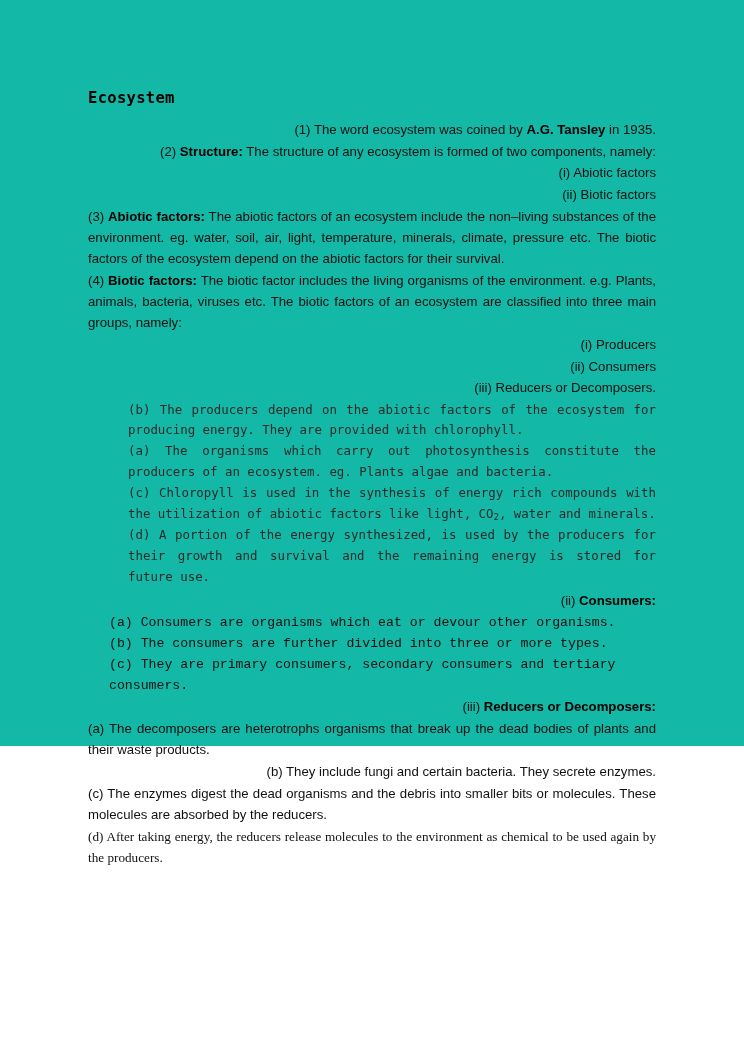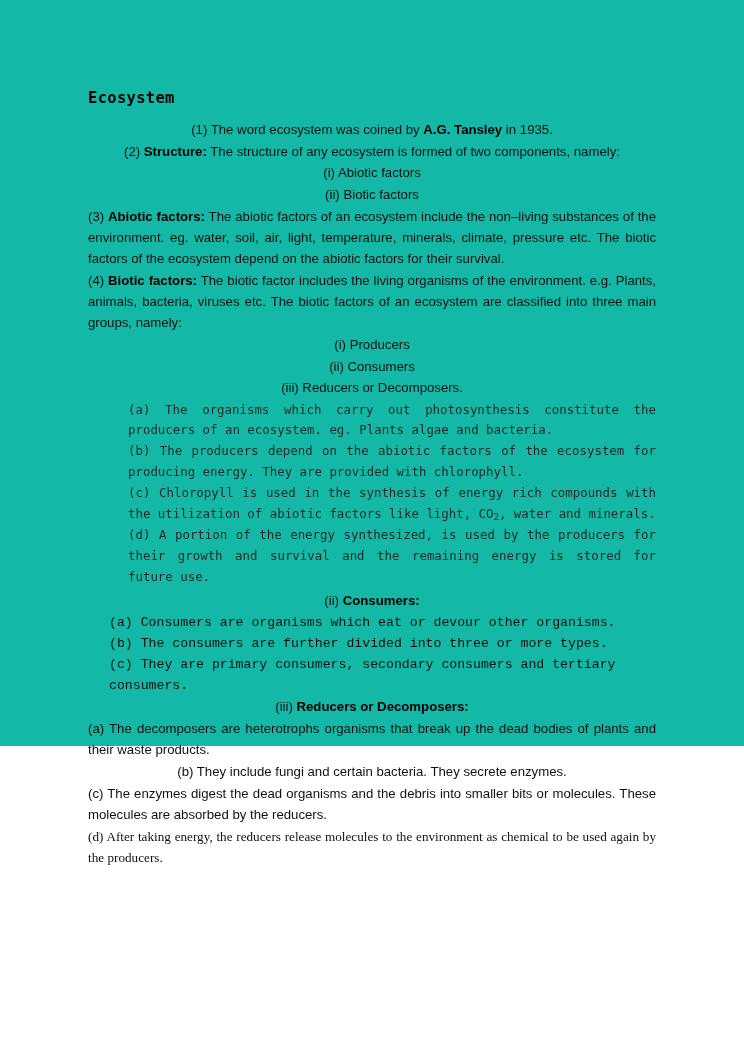--- a/index.html
+++ b/index.html
@@ -49,21 +49,21 @@
     font-size: 13.2px;
     line-height: 21.2px;
     text-align: justify;
     text-justify: inter-word;
     margin: 0 0 0.5px 0;
     color: #111;
   }
   .para:last-child { margin-bottom: 0; font-family: Liberation Serif, serif; }
 
   
-  .para.nojust { text-align: center; }
+  .para.nojust { text-align: right; }
 
   .para b, .bold {
     font-weight: bold;
     color: #000;
   }
 
   
   .sub-item {
     font-size: 13.2px;
     line-height: 21.2px;
@@ -119,22 +119,22 @@
     <p class="para"><span>(4) </span><b>Biotic factors:</b><span> The biotic factor includes the living organisms of the environment. e.g. Plants, animals, bacteria, viruses etc. The biotic factors of an ecosystem are classified into three main groups, namely:</span></p>
 
     <p class="para nojust">(i) Producers</p>
 
     <p class="para nojust">(ii) Consumers</p>
 
     <p class="para nojust">(iii) Reducers or Decomposers.</p>
 
 
     <div class="mono-block">
+      <p class="mono-para">(b) The producers depend on the abiotic factors of the ecosystem for producing energy. They are provided with chlorophyll.</p>
       <p class="mono-para">(a) The organisms which carry out photosynthesis constitute the producers of an ecosystem. eg. Plants algae and bacteria.</p>
-      <p class="mono-para">(b) The producers depend on the abiotic factors of the ecosystem for producing energy. They are provided with chlorophyll.</p>
       <p class="mono-para"><span>(c) Chloropyll is used in the synthesis of energy rich compounds with the utilization of abiotic factors like light, CO</span><sub>2</sub><span>, water and minerals.</span></p>
       <p class="mono-para">(d) A portion of the energy synthesized, is used by the producers for their growth and survival and the remaining energy is stored for future use.</p>
     </div>
 
     <p class="para nojust"><span>(ii) </span><b>Consumers:</b></p>
 
     <p class="sub-item">(a) Consumers are organisms which eat or devour other organisms.</p>
     <p class="sub-item">(b) The consumers are further divided into three or more types.</p>
     <p class="sub-item">(c) They are primary consumers, secondary consumers and tertiary consumers.</p>
 

